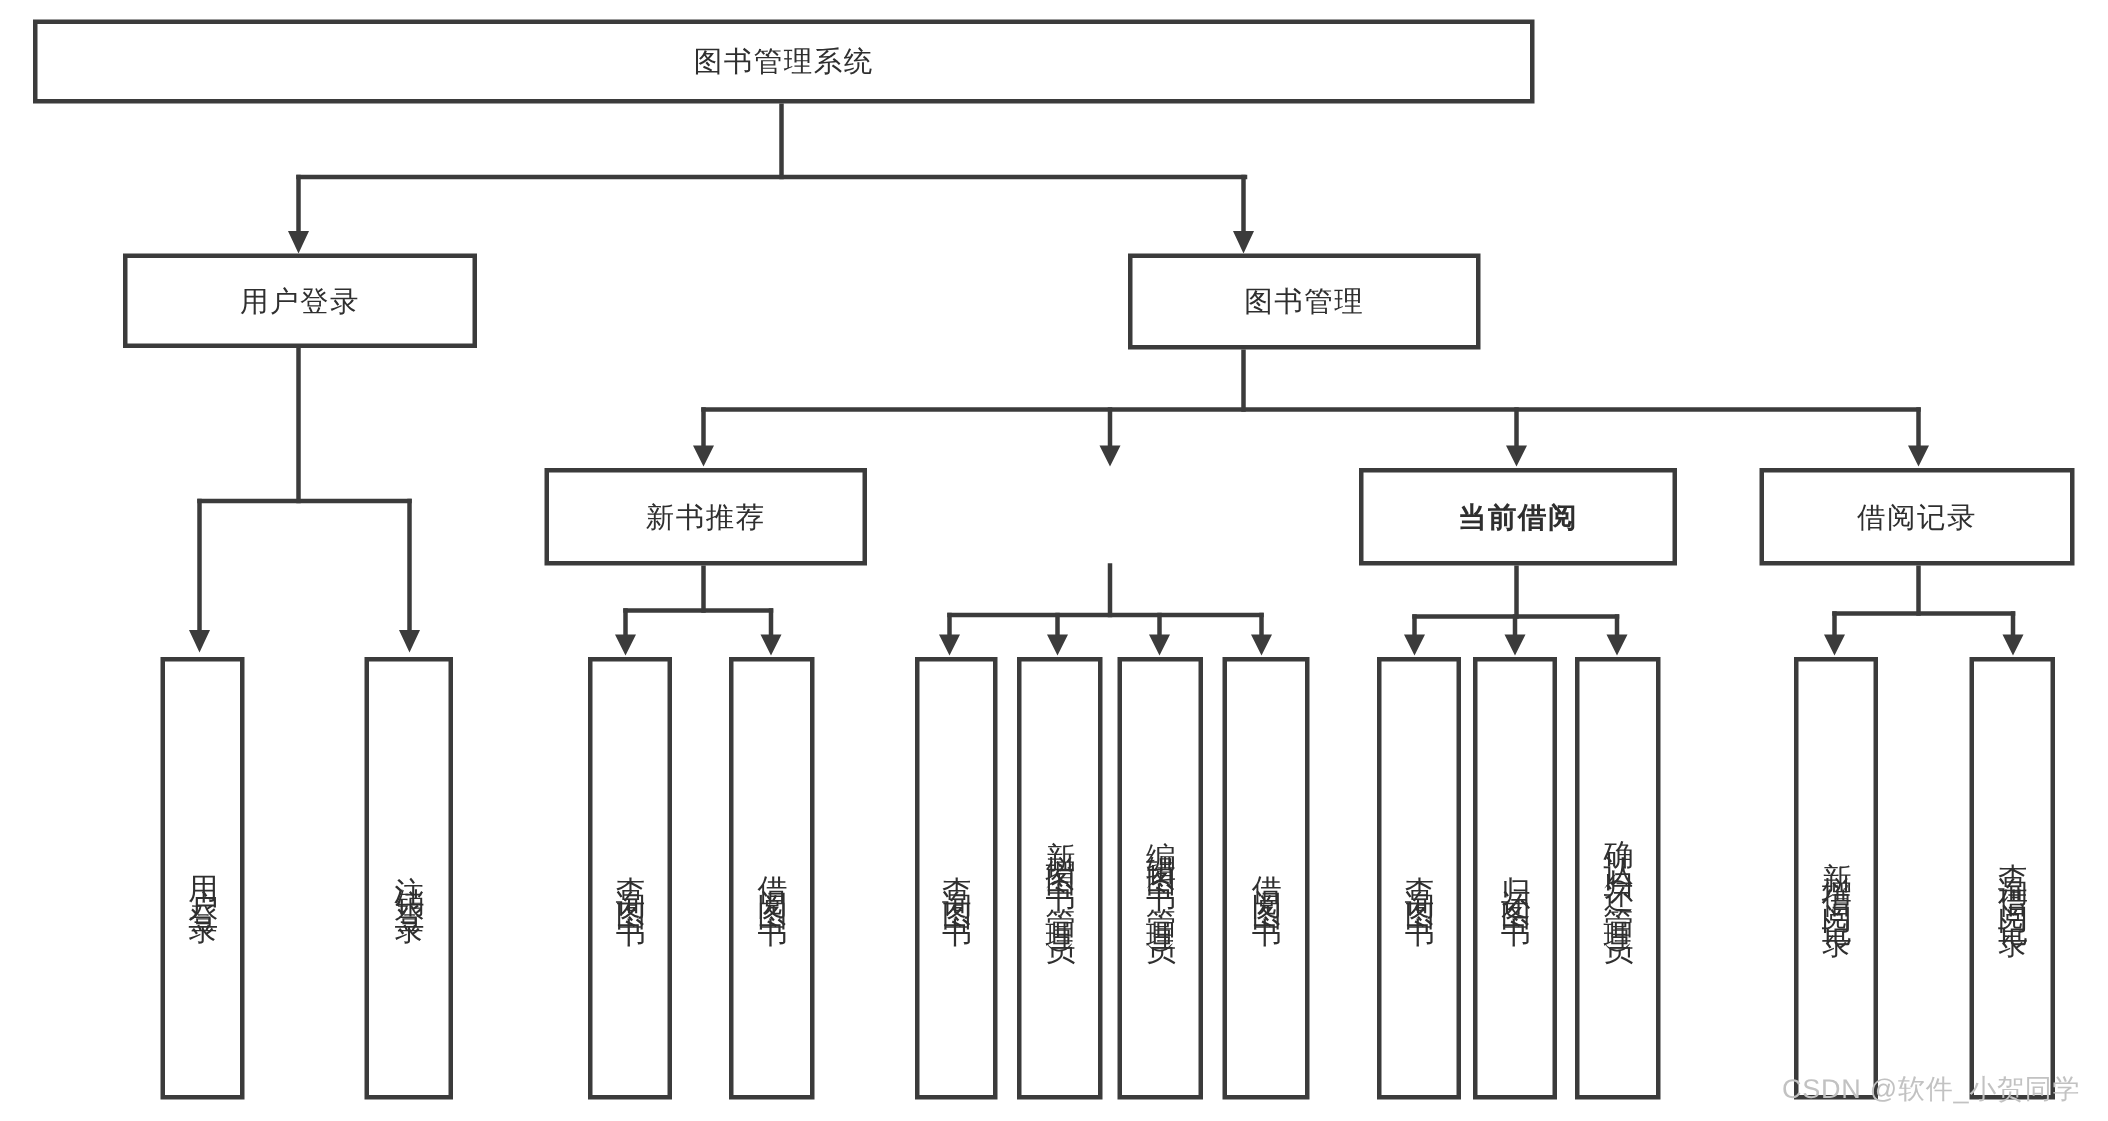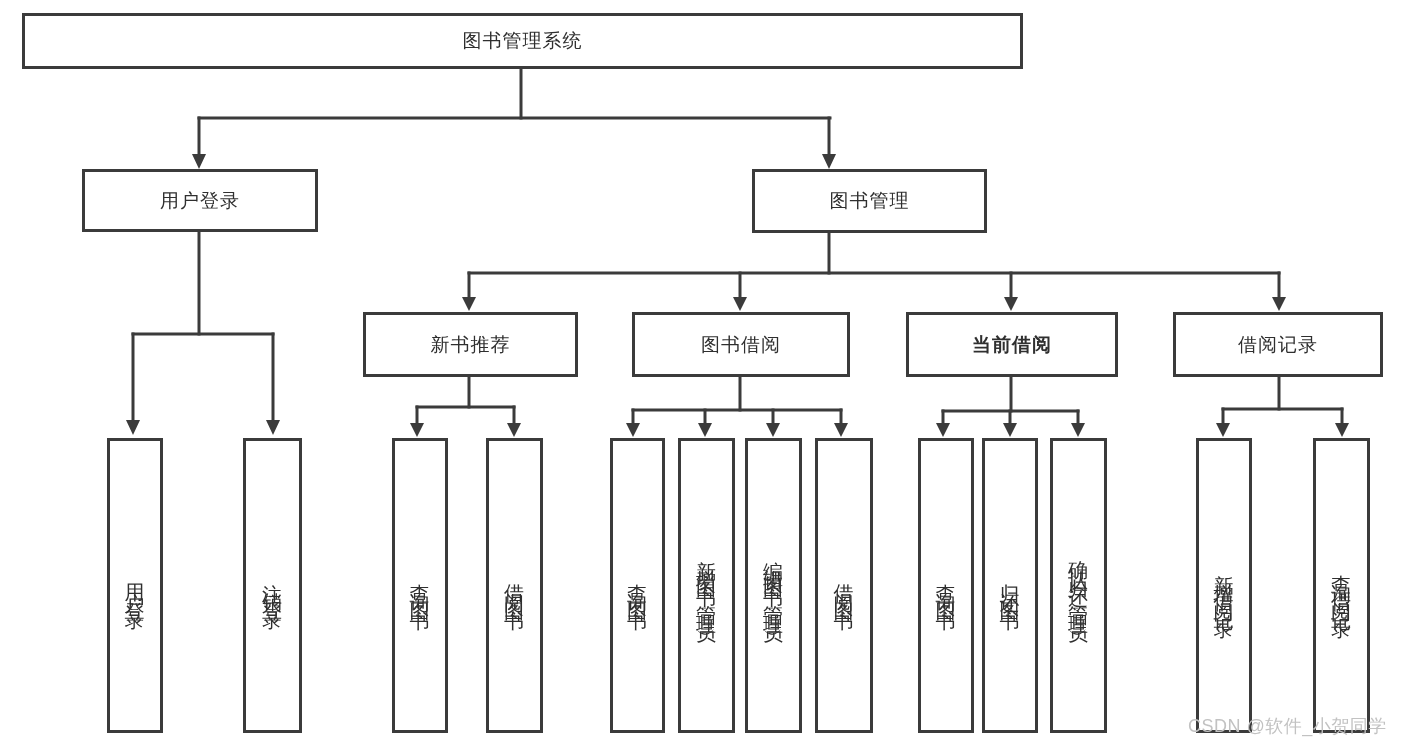--- a/index.html
+++ b/index.html
@@ -132,21 +132,20 @@
     <path d="M1342 409 V424"></path>
       <polygon points="1335,423 1349,423 1342,437"></polygon>
   </svg>
 
   <div class="box h-box" style="left:22px; top:13px; width:1001px; height:56px;">图书管理系统</div>
 
   <div class="box h-box" style="left:82px; top:169px; width:236px; height:63px;">用户登录</div>
   <div class="box h-box" style="left:732px; top:169px; width:235px; height:64px;margin-left:20px;">图书管理</div>
 
   <div class="box h-box" style="left:363px; top:312px; width:215px; height:65px;">新书推荐</div>
-  <div class="box h-box" style="left:632px; top:312px; width:218px; height:65px;">图书借阅</div>
   <div class="box h-box" style="left:906px; top:312px; width:212px; height:65px;font-weight:bold;">当前借阅</div>
   <div class="box h-box" style="left:1173px; top:312px; width:210px; height:65px;">借阅记录</div>
 
   <div class="box v-box" style="left:107px; width:56px;">用户登录</div>
   <div class="box v-box" style="left:243px; width:59px;">注销登录</div>
 
   <div class="box v-box" style="left:392px; width:56px;">查询图书</div>
   <div class="box v-box" style="left:486px; width:57px;">借阅图书</div>
 
   <div class="box v-box" style="left:610px; width:55px;">查询图书</div>

